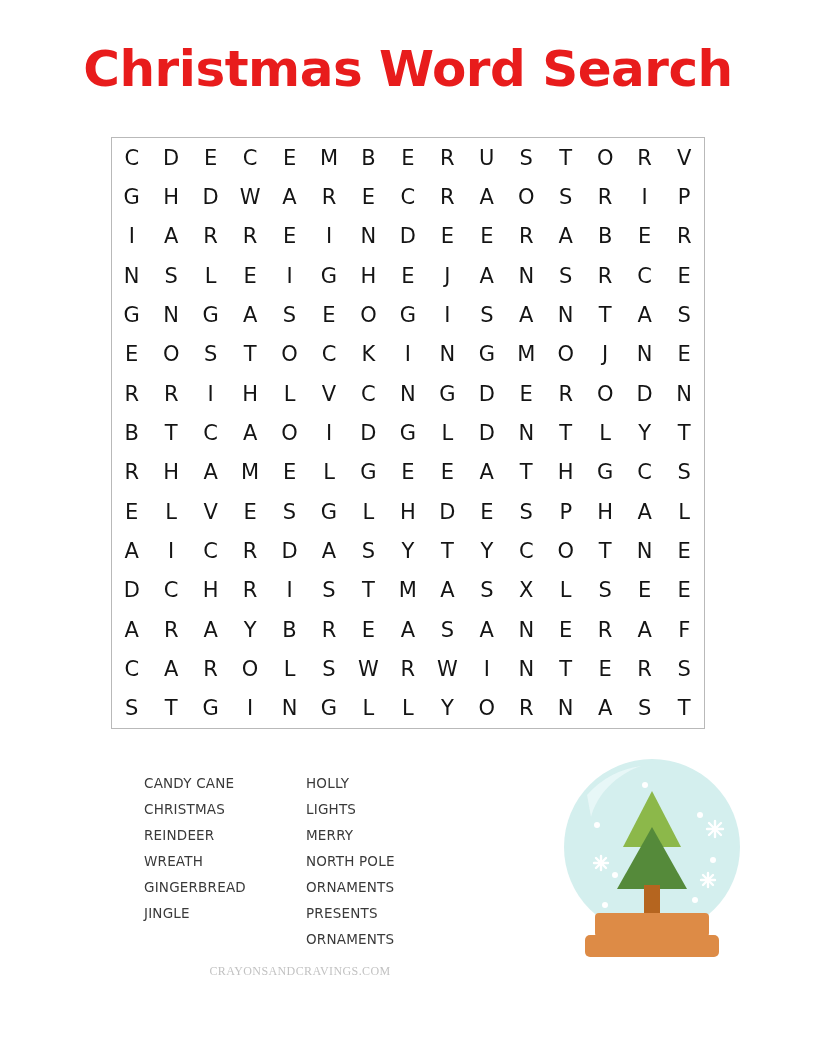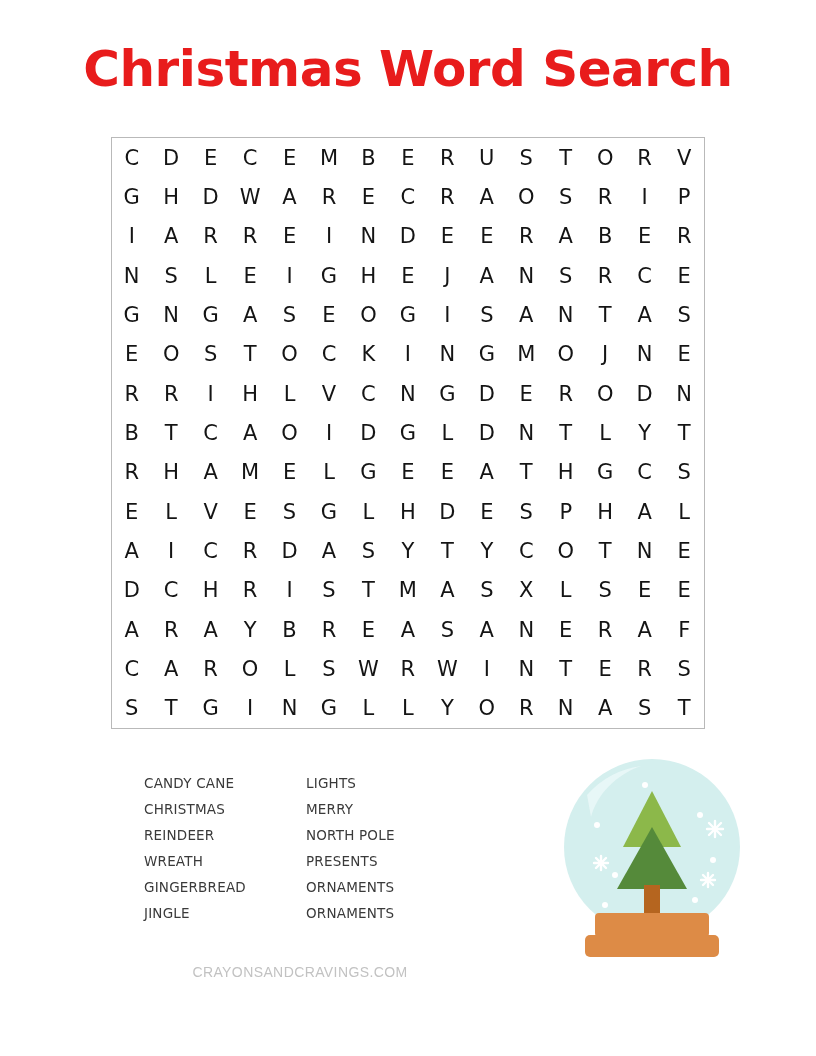--- a/index.html
+++ b/index.html
@@ -77,22 +77,22 @@
     letter-spacing: 0.2px;
     line-height: 26px;
     white-space: nowrap;
   }
   .credit {
     position: absolute;
     left: 0;
     top: 964px;
     width: 600px;
     text-align: center;
-    font-family: Liberation Sans, sans-serif;
-    font-size: 14px;
+    font-family: Liberation Serif, serif;
+    font-size: 12px;
     letter-spacing: 0.4px;
     color: #c2c2c2;
   }
   .snowglobe {
     position: absolute;
     left: 545px;
     top: 755px;
     width: 215px;
     height: 210px;
   }
@@ -369,25 +369,26 @@
   <div class="words">
     <div class="word-col" id="wcol0">
         <div class="word">CANDY CANE</div>
         <div class="word">CHRISTMAS</div>
         <div class="word">REINDEER</div>
         <div class="word">WREATH</div>
         <div class="word">GINGERBREAD</div>
         <div class="word">JINGLE</div>
       </div>
     <div class="word-col" id="wcol1">
+        <div class="word">HOLLY</div>
         <div class="word">LIGHTS</div>
         <div class="word">MERRY</div>
         <div class="word">NORTH POLE</div>
+        <div class="word">ORNAMENTS</div>
         <div class="word">PRESENTS</div>
-        <div class="word">ORNAMENTS</div>
         <div class="word">ORNAMENTS</div>
       </div>
   </div>
 
   <div class="credit">CRAYONSANDCRAVINGS.COM</div>
 
   <div class="snowglobe">
     <svg viewBox="0 0 215 210" width="215" height="210" xmlns="http://www.w3.org/2000/svg">
 
       <circle cx="107" cy="92" r="88" fill="#d4efee"></circle>

